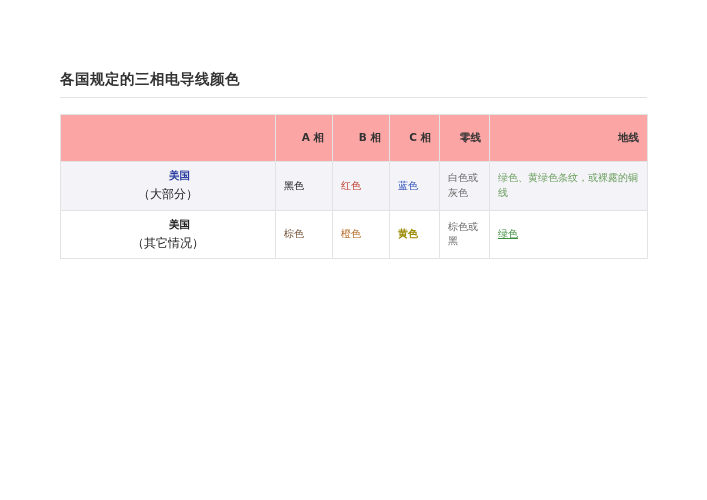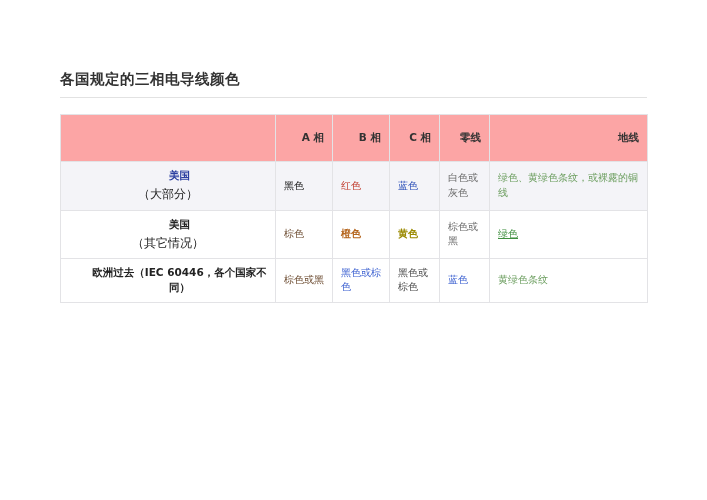--- a/index.html
+++ b/index.html
@@ -86,21 +86,21 @@
   }
   td.cell {
     text-align: left;
     font-size: 10px;
   }
   .c-brown { color: #6b4a2f; }
   .c-black { color: #111111; margin-top: 28px; }
   .c-red { color: #c0392b; margin-top: 8px; }
   .c-blue { color: #2b4fb8; }
   .c-blue2 { color: #3a5fd0; }
-  .c-orange { color: #b5651d; font-weight: bold; }
+  .c-orange { color: #b5651d; }
   .c-yellow { color: #9a8a00; font-weight: bold; }
   .c-grey { color: #6a6a6a; }
   .c-green { color: #3f8f3f; text-decoration: underline; }
   .c-greenish { color: #6c9e5f; }
   .c-mixed { color: #4a4a4a; }
   col.a { width: 57px; }
   col.b { width: 57px; }
   col.c { width: 50px; }
   col.n { width: 50px; }
   col.g { width: 158px; }
@@ -153,27 +153,17 @@
         <td class="cell c-brown">棕色</td>
         <td class="cell c-orange">橙色</td>
         <td class="cell c-yellow">黄色</td>
         <td class="cell c-grey">棕色或黑</td>
         <td class="cell c-green">绿色</td>
       </tr>
 
 
 
 
-      <tr class="even">
-        <td class="region">
-          <div class="line1">欧洲过去（IEC 60446，各个国家不同）</div>
-        </td>
-        <td class="cell c-brown">棕色或黑</td>
-        <td class="cell c-blue2">黑色或棕色</td>
-        <td class="cell c-mixed">黑色或棕色</td>
-        <td class="cell c-blue2">蓝色</td>
-        <td class="cell c-greenish">黄绿色条纹</td>
-      </tr>
 
     </tbody>
   </table>
 
 </div>
 
 </body></html>

